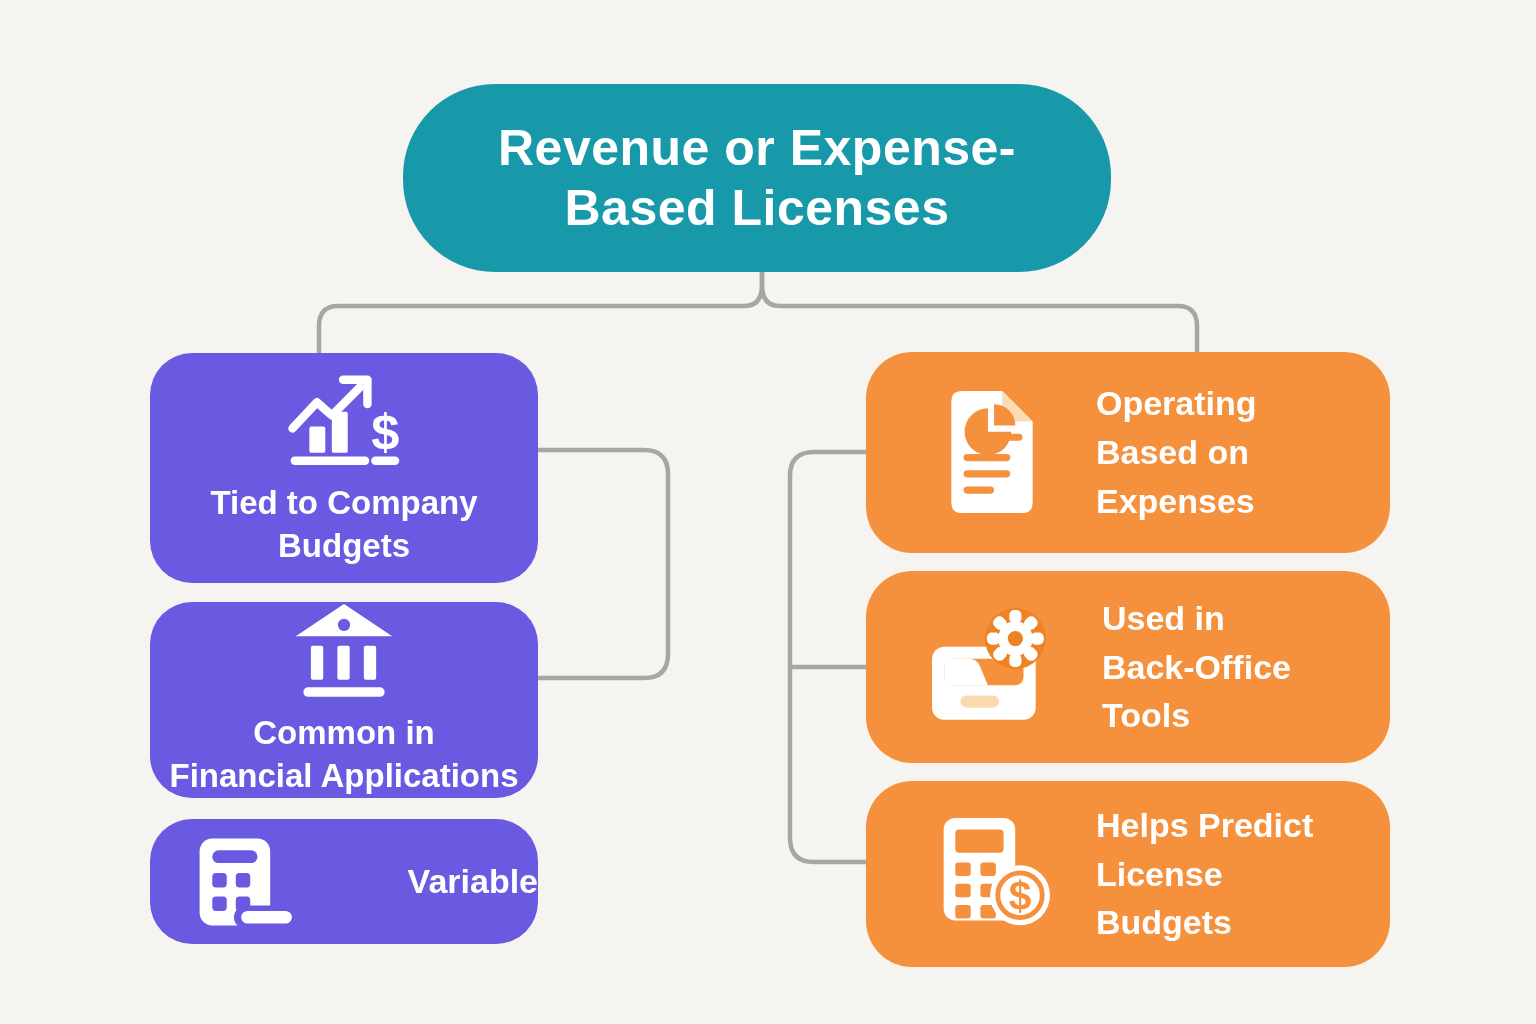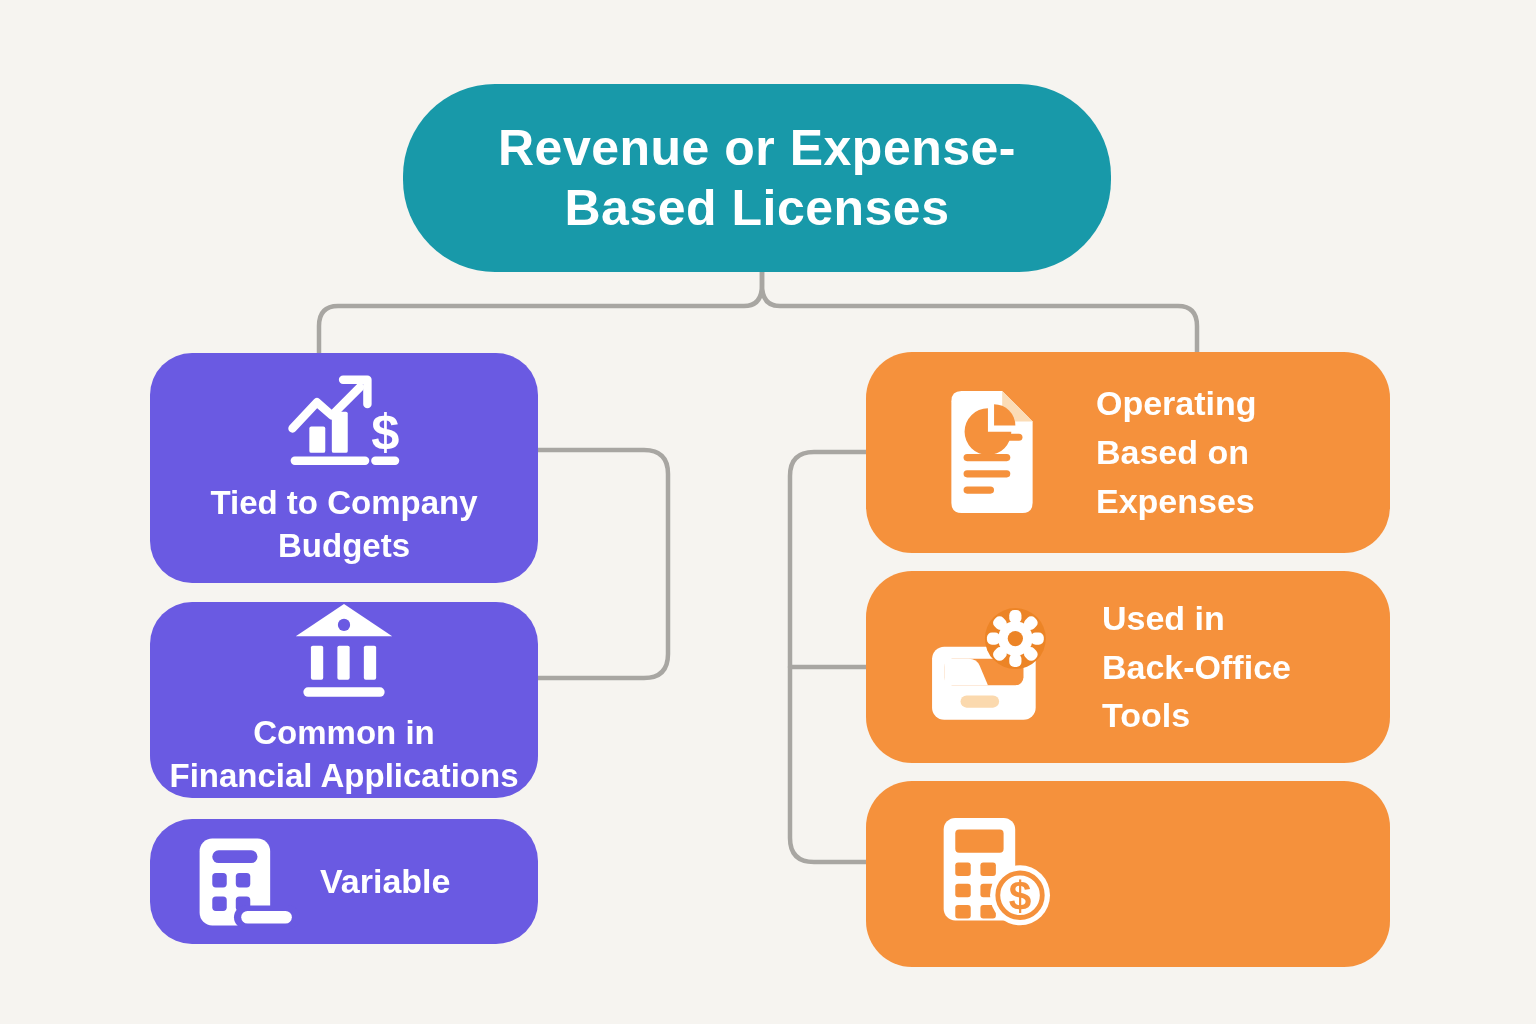--- a/index.html
+++ b/index.html
@@ -13,21 +13,21 @@
   }
   .connectors{position:absolute;left:0;top:0;width:1536px;height:1024px;}
   .connectors path{stroke:var(--connector,#a8a6a2);stroke-width:4.5;fill:none;stroke-linecap:round;}
   .node{position:absolute;box-sizing:border-box;color:#fff;font-weight:700;}
   .header-node{
     left:403px;top:84px;width:708px;height:188px;border-radius:92px;
     background:var(--teal,#1899a9);
     display:flex;flex-direction:column;align-items:center;justify-content:center;
     font-size:50px;line-height:1.2;text-align:center;letter-spacing:.5px;
   }
-  .purple{background:var(--purple,#6a5ae2);border-radius:42px;}
+  .purple{background:var(--purple,#6a5ae2);border-radius:42px;justify-content:space-between;}
   .orange{background:var(--orange,#f5913c);border-radius:46px;}
   .p1{left:150px;top:353px;width:388px;height:230px;
       display:flex;flex-direction:column;align-items:center;justify-content:center;gap:8px;
       font-size:33px;line-height:1.3;text-align:center;}
   .p2{left:150px;top:602px;width:388px;height:196px;
       display:flex;flex-direction:column;align-items:center;justify-content:space-between;gap:10px;
       font-size:33px;line-height:1.3;text-align:center;}
   .p3{left:150px;top:819px;width:388px;height:125px;
       display:flex;align-items:center;padding-left:46px;gap:20px;
       font-size:34px;line-height:1.32;text-align:left;}
@@ -171,15 +171,20 @@
         <rect x="52" y="48" width="16" height="14" rx="3" fill="#f5913c"></rect>
         <rect x="26" y="70" width="16" height="14" rx="3" fill="#f5913c"></rect>
         <rect x="52" y="70" width="16" height="14" rx="3" fill="#f5913c"></rect>
         <rect x="26" y="92" width="16" height="14" rx="3" fill="#f5913c"></rect>
         <rect x="52" y="92" width="16" height="14" rx="3" fill="#f5913c"></rect>
         <circle cx="93" cy="82" r="31" fill="#ffffff"></circle>
         <circle cx="93" cy="82" r="23" fill="none" stroke="#f5913c" stroke-width="5"></circle>
         <text x="93" y="97" font-size="42" font-weight="bold" text-anchor="middle" fill="#f5913c">$</text>
       </svg>
     </span>
+    <div class="label">
+      <span>Helps Predict</span>
+      <span>License</span>
+      <span>Budgets</span>
+    </div>
   </div>
 
 </div>
 
 </body></html>

